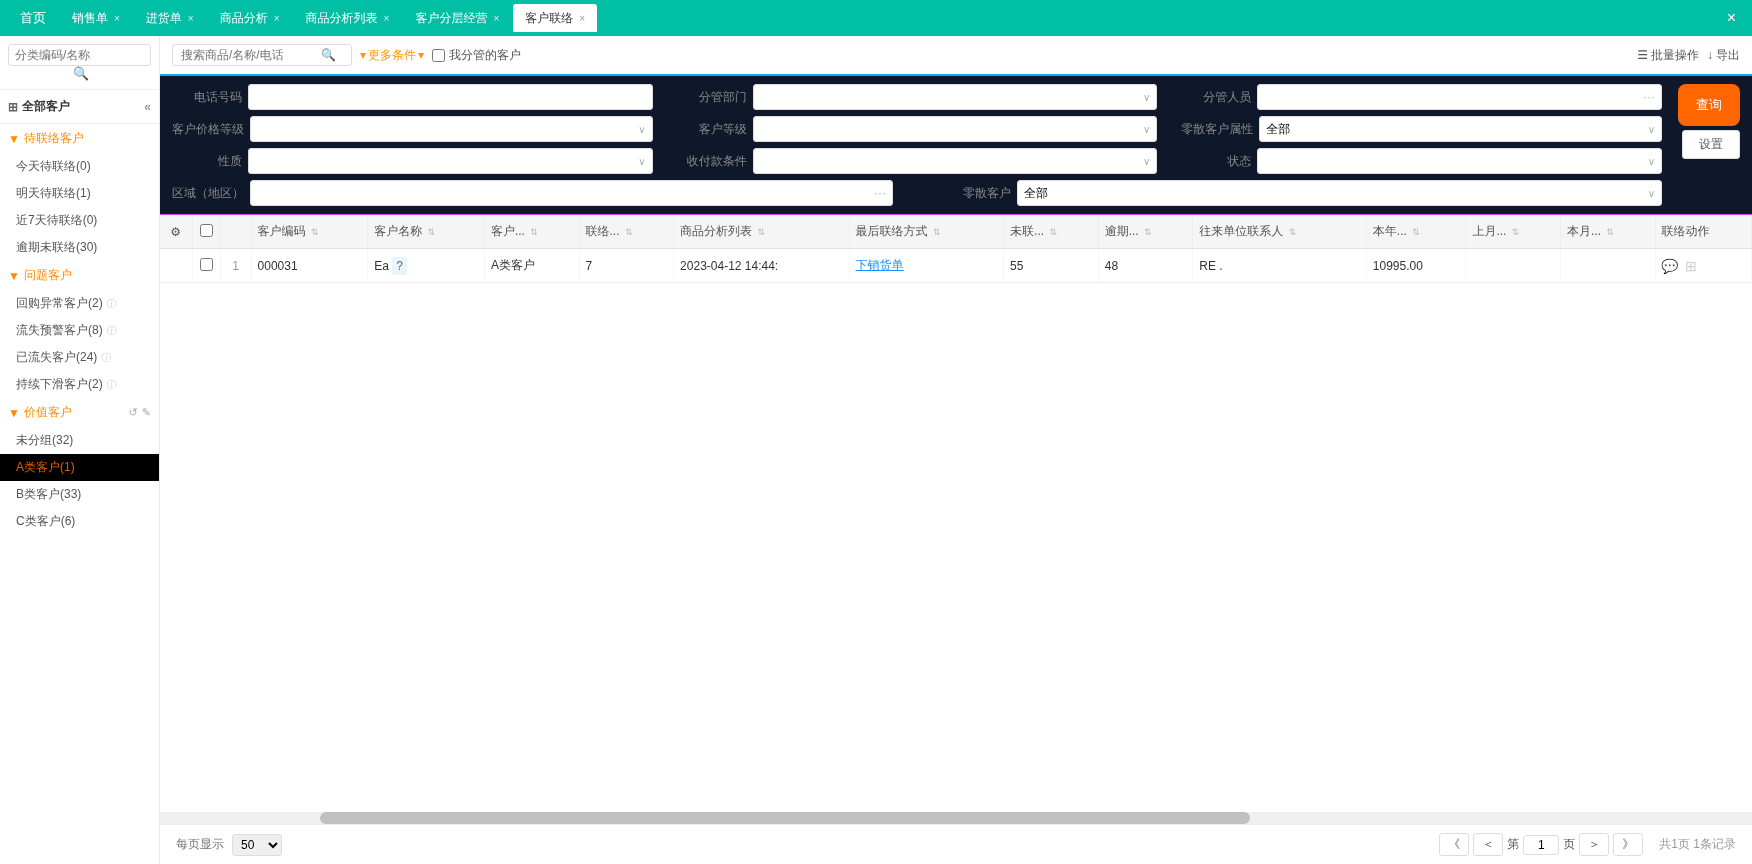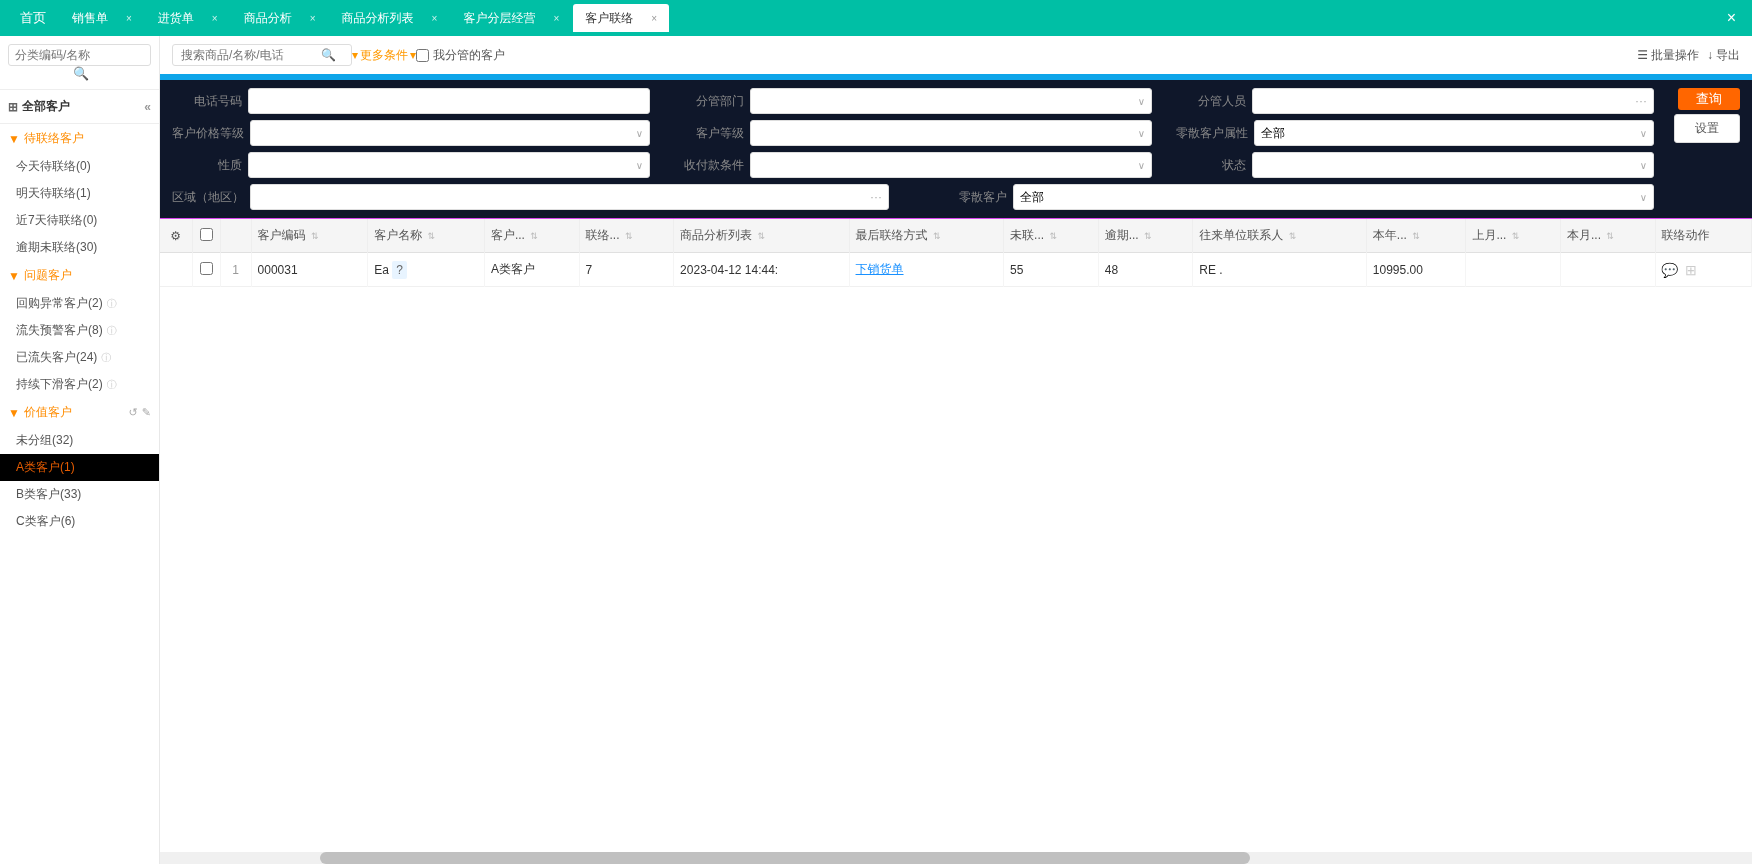--- a/index.html
+++ b/index.html
@@ -16,21 +16,21 @@
     }
     .nav-tab {
       padding: 0 12px;
       height: 28px;
       display: flex;
       align-items: center;
       color: #fff;
       cursor: pointer;
       border-radius: 3px 3px 0 0;
       font-size: 13px;
-      gap: 16px;
+      gap: 4px;
       white-space: nowrap;
     }
     .nav-tab.active { background: #fff; color: #333; }
     .nav-tab .close-x { font-size: 10px; color: rgba(255,255,255,0.8); margin-left: 2px; }
     .nav-tab.active .close-x { color: #999; }
     .nav-home { font-size: 13px; color: #fff; padding: 0 12px; height: 28px; display: flex; align-items: center; cursor: pointer; }
     .close-window { margin-left: auto; color: #fff; font-size: 16px; cursor: pointer; padding: 0 8px; }
 
     
     .main-layout {
@@ -101,23 +101,24 @@
       flex: 1;
       display: flex;
       flex-direction: column;
       overflow: hidden;
     }
 
     
     .filter-bar {
       background: #fff;
       padding: 8px 12px;
-      border-bottom: 6px solid #0ea5e9;
-      display: flex;
-      align-items: center;
+      border-bottom: 2px solid #0ea5e9;
+      display: flex;
+      align-items: center;
+      gap: 8px;
     }
     .filter-search-wrap {
       display: flex;
       align-items: center;
       border: 1px solid #ddd;
       border-radius: 3px;
       padding: 3px 8px;
       width: 180px;
     }
     .filter-search-wrap input { border: none; outline: none; font-size: 12px; width: 140px; }
@@ -182,25 +183,25 @@
       justify-content: space-between;
       cursor: pointer;
       min-height: 26px;
     }
     .filter-select .chevron { color: #aaa; font-size: 10px; }
     .filter-select .dots { color: #aaa; }
     .query-btn {
       background: #ff6600;
       color: #fff;
       border: none;
-      border-radius: 3px;
-      padding: 2px 18px;
+      border-radius: 8px;
+      padding: 12px 18px;
       cursor: pointer;
       font-size: 13px;
-      margin-left: 12px;
+      margin-left: 4px;
     }
     .settings-btn {
       background: #fff;
       color: #555;
       border: 1px solid #ddd;
       border-radius: 3px;
       padding: 5px 14px;
       cursor: pointer;
       font-size: 12px;
       margin-left: 8px;
@@ -656,15 +657,34 @@
             </td>
           </tr>
         </tbody>
       </table>
     </div>
 
     <div class="scrollbar-area">
       <div class="scrollbar-thumb"></div>
     </div>
 
+    <div class="table-footer">
+      <span class="page-size-label">每页显示</span>
+      <select class="page-size-select">
+        <option>50</option>
+        <option>100</option>
+        <option>200</option>
+      </select>
+
+      <div class="pagination">
+        <button class="page-btn">《</button>
+        <button class="page-btn">＜</button>
+        <span class="page-info">第</span>
+        <input class="page-input" type="text" value="1" style="">
+        <span class="page-info">页</span>
+        <button class="page-btn">＞</button>
+        <button class="page-btn">》</button>
+        <span class="total-info">共1页 1条记录</span>
+      </div>
+    </div>
 
   </div>
 </div>
 
 </body></html>

